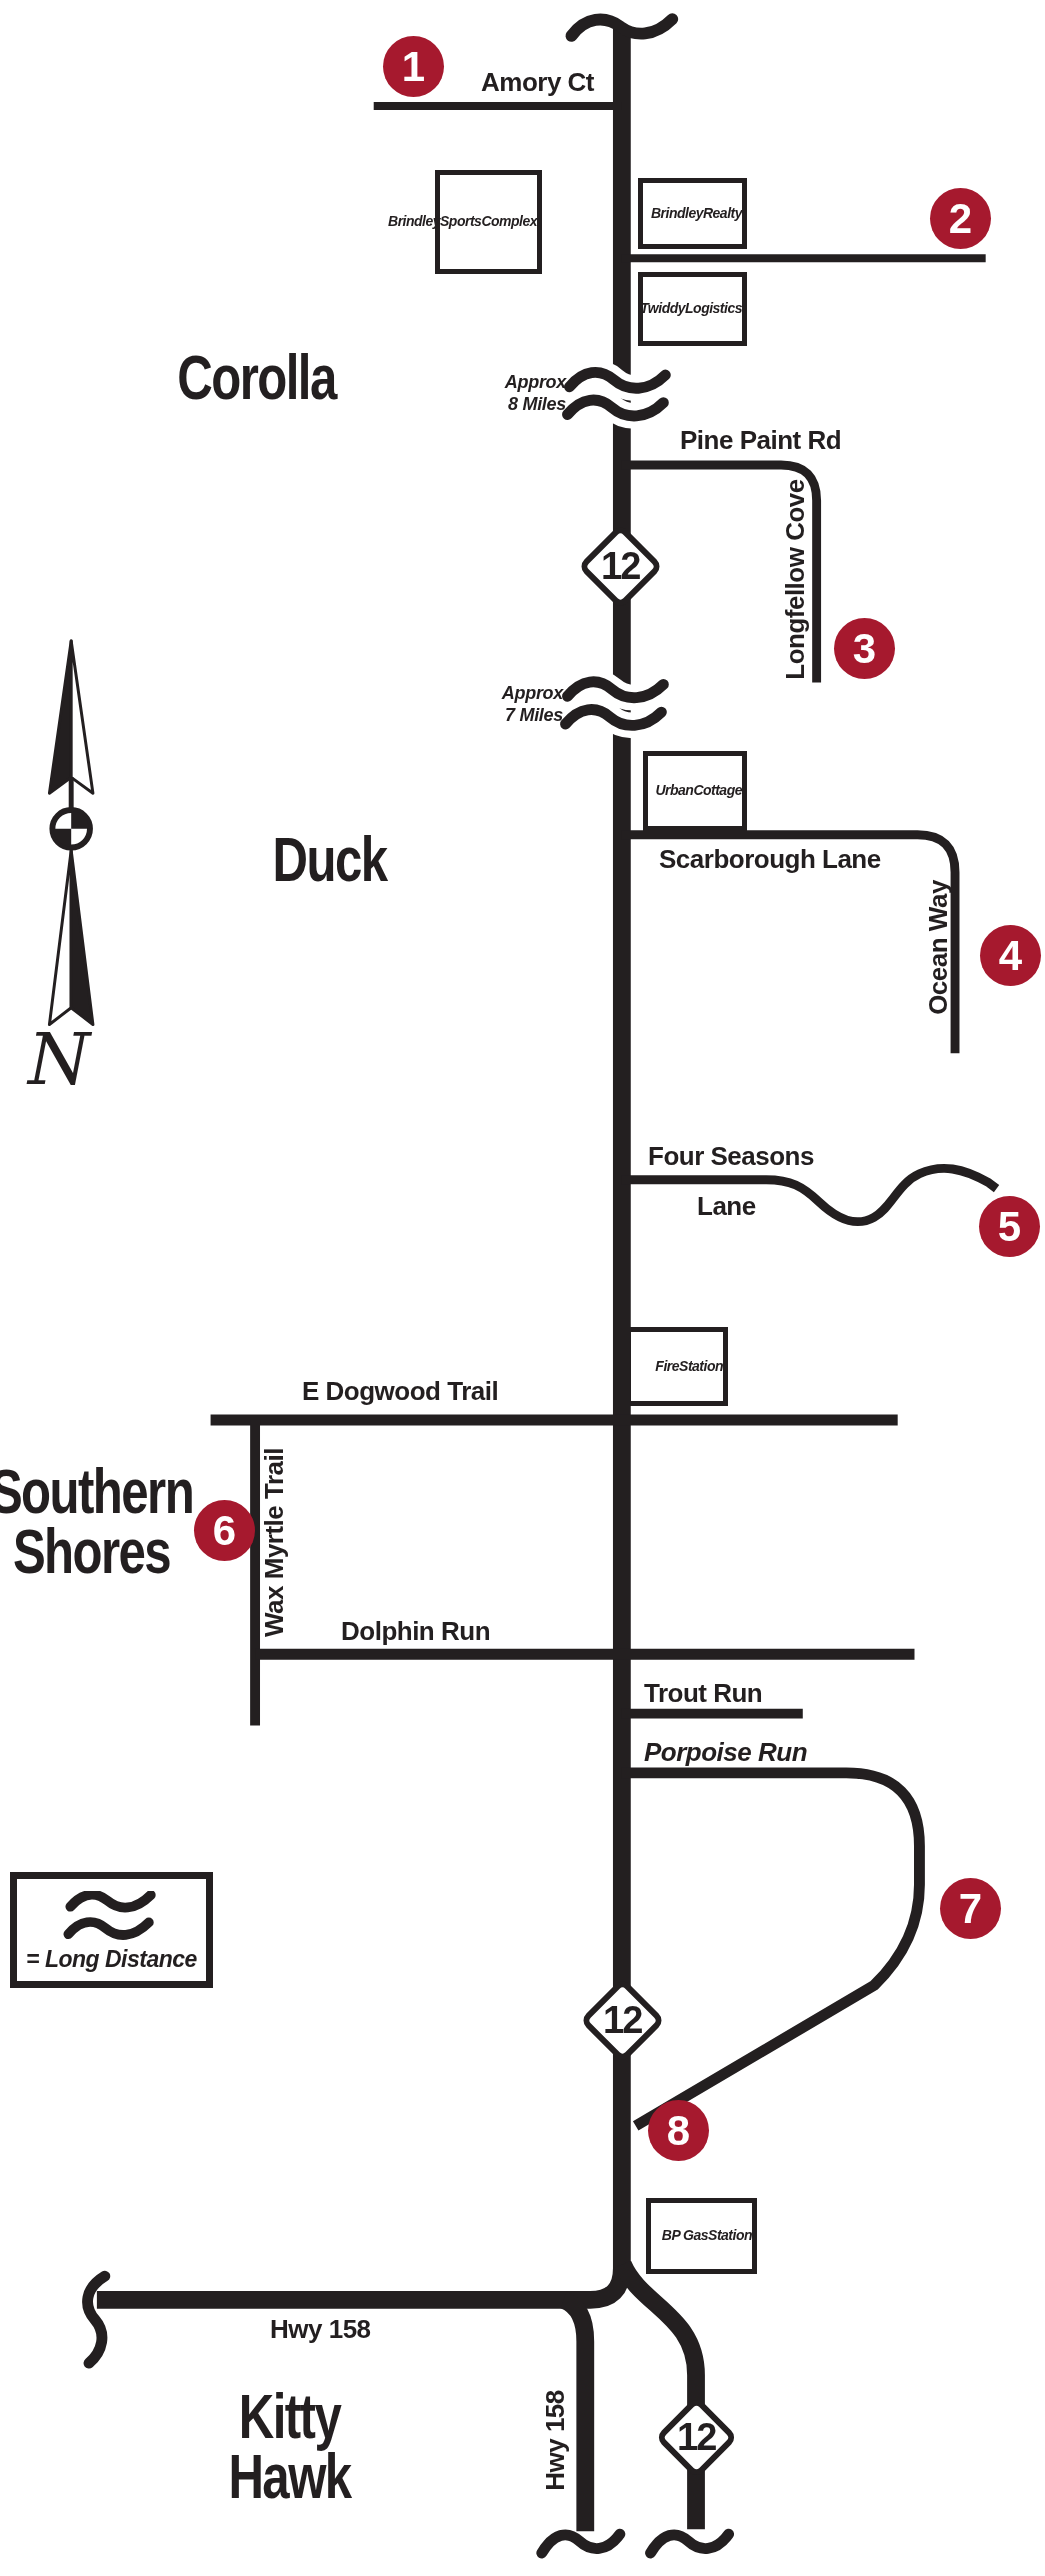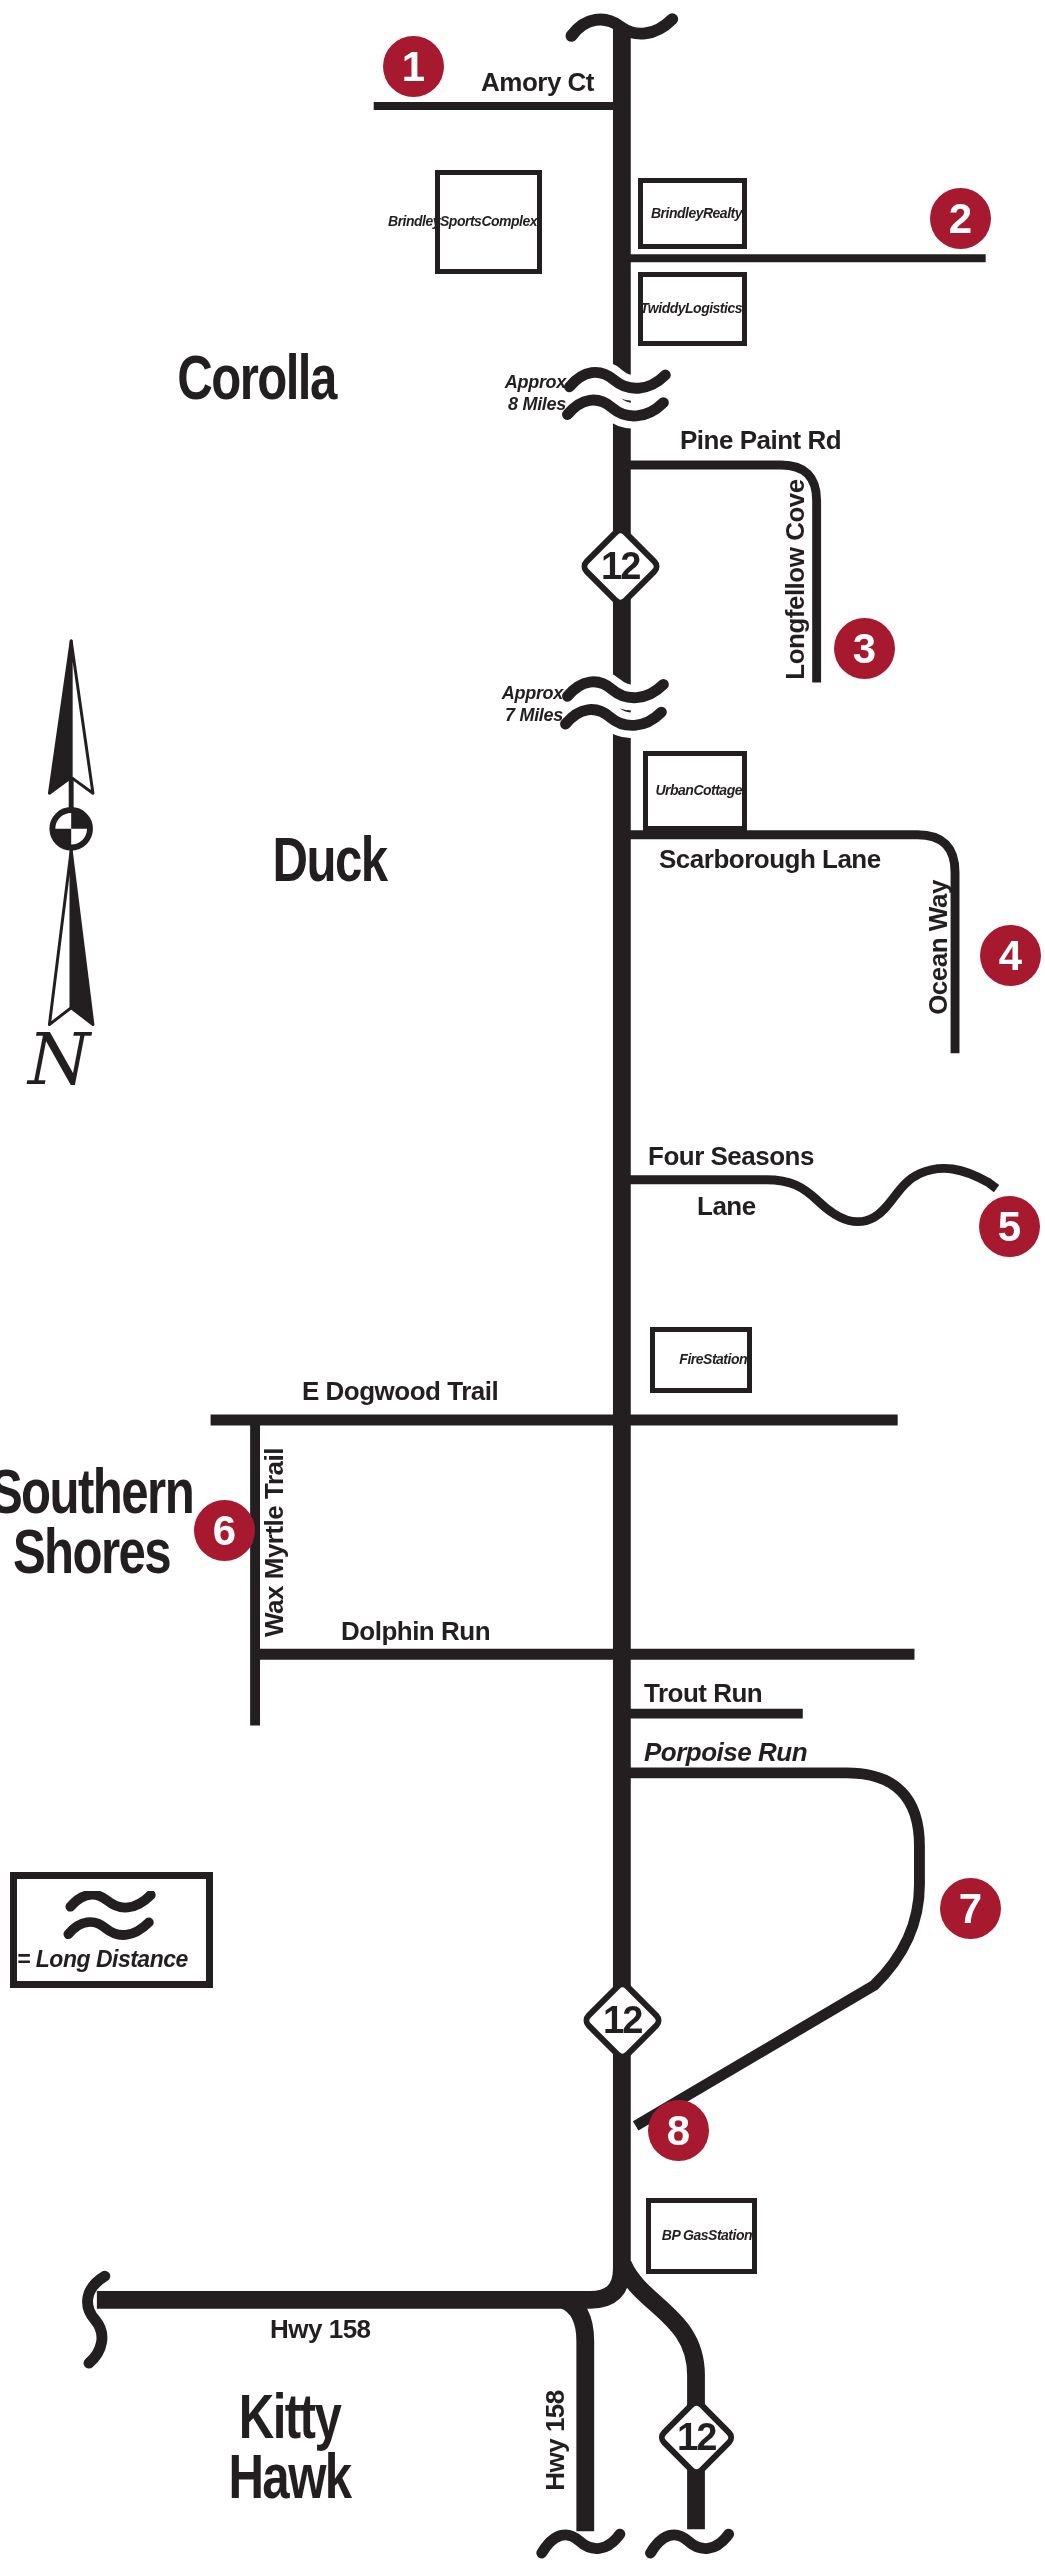--- a/index.html
+++ b/index.html
@@ -20,21 +20,21 @@
           box-sizing:border-box;}
   .shield span{transform:rotate(-45deg);font-weight:700;font-size:38px;letter-spacing:-2px;}
   .poi{position:absolute;border:5px solid #231f20;background:#fff;box-sizing:border-box;
        display:flex;flex-direction:row;align-items:center;justify-content:flex-end;
        font-style:italic;font-weight:700;font-size:14px;line-height:1.12;text-align:center;
        letter-spacing:-0.5px;}
   .note{position:absolute;font-style:italic;font-weight:700;font-size:18px;line-height:1.2;
         text-align:right;letter-spacing:-0.3px;}
   .legend{position:absolute;left:10px;top:1872px;width:203px;height:116px;
           border:7px solid #231f20;box-sizing:border-box;background:#fff;}
-  .legend .ltext{position:absolute;left:0;bottom:8px;width:100%;
+  .legend .ltext{position:absolute;left:0;bottom:8px;width:100%;text-align:center;
           font-style:italic;font-weight:700;font-size:23px;letter-spacing:-0.5px;}
   .legend svg{position:absolute;left:45px;top:12px;}
   .nlabel{position:absolute;left:28px;top:1024px;font-family:"DejaVu Serif",serif;
           font-style:italic;font-size:71px;line-height:1;}
 </style>
 </head>
 <body>
 
 <div class="map">
 
@@ -164,21 +164,21 @@
     <div>Realty</div>
   </div>
   <div class="poi" style="left:638px;top:272px;width:109px;height:74px;">
     <div>Twiddy</div>
     <div>Logistics</div>
   </div>
   <div class="poi" style="left:643px;top:751px;width:104px;height:80px;font-style:italic;">
     <div>Urban</div>
     <div>Cottage</div>
   </div>
-  <div class="poi" style="left:650px;top:1327px;width:102px;height:66px;">
+  <div class="poi" style="left:626px;top:1327px;width:102px;height:79px;">
     <div>Fire</div>
     <div>Station</div>
   </div>
   <div class="poi" style="left:646px;top:2198px;width:111px;height:76px;">
     <div>BP Gas</div>
     <div>Station</div>
   </div>
 
   <div class="legend">
     <svg width="103" height="51" viewBox="0 0 104 52">

